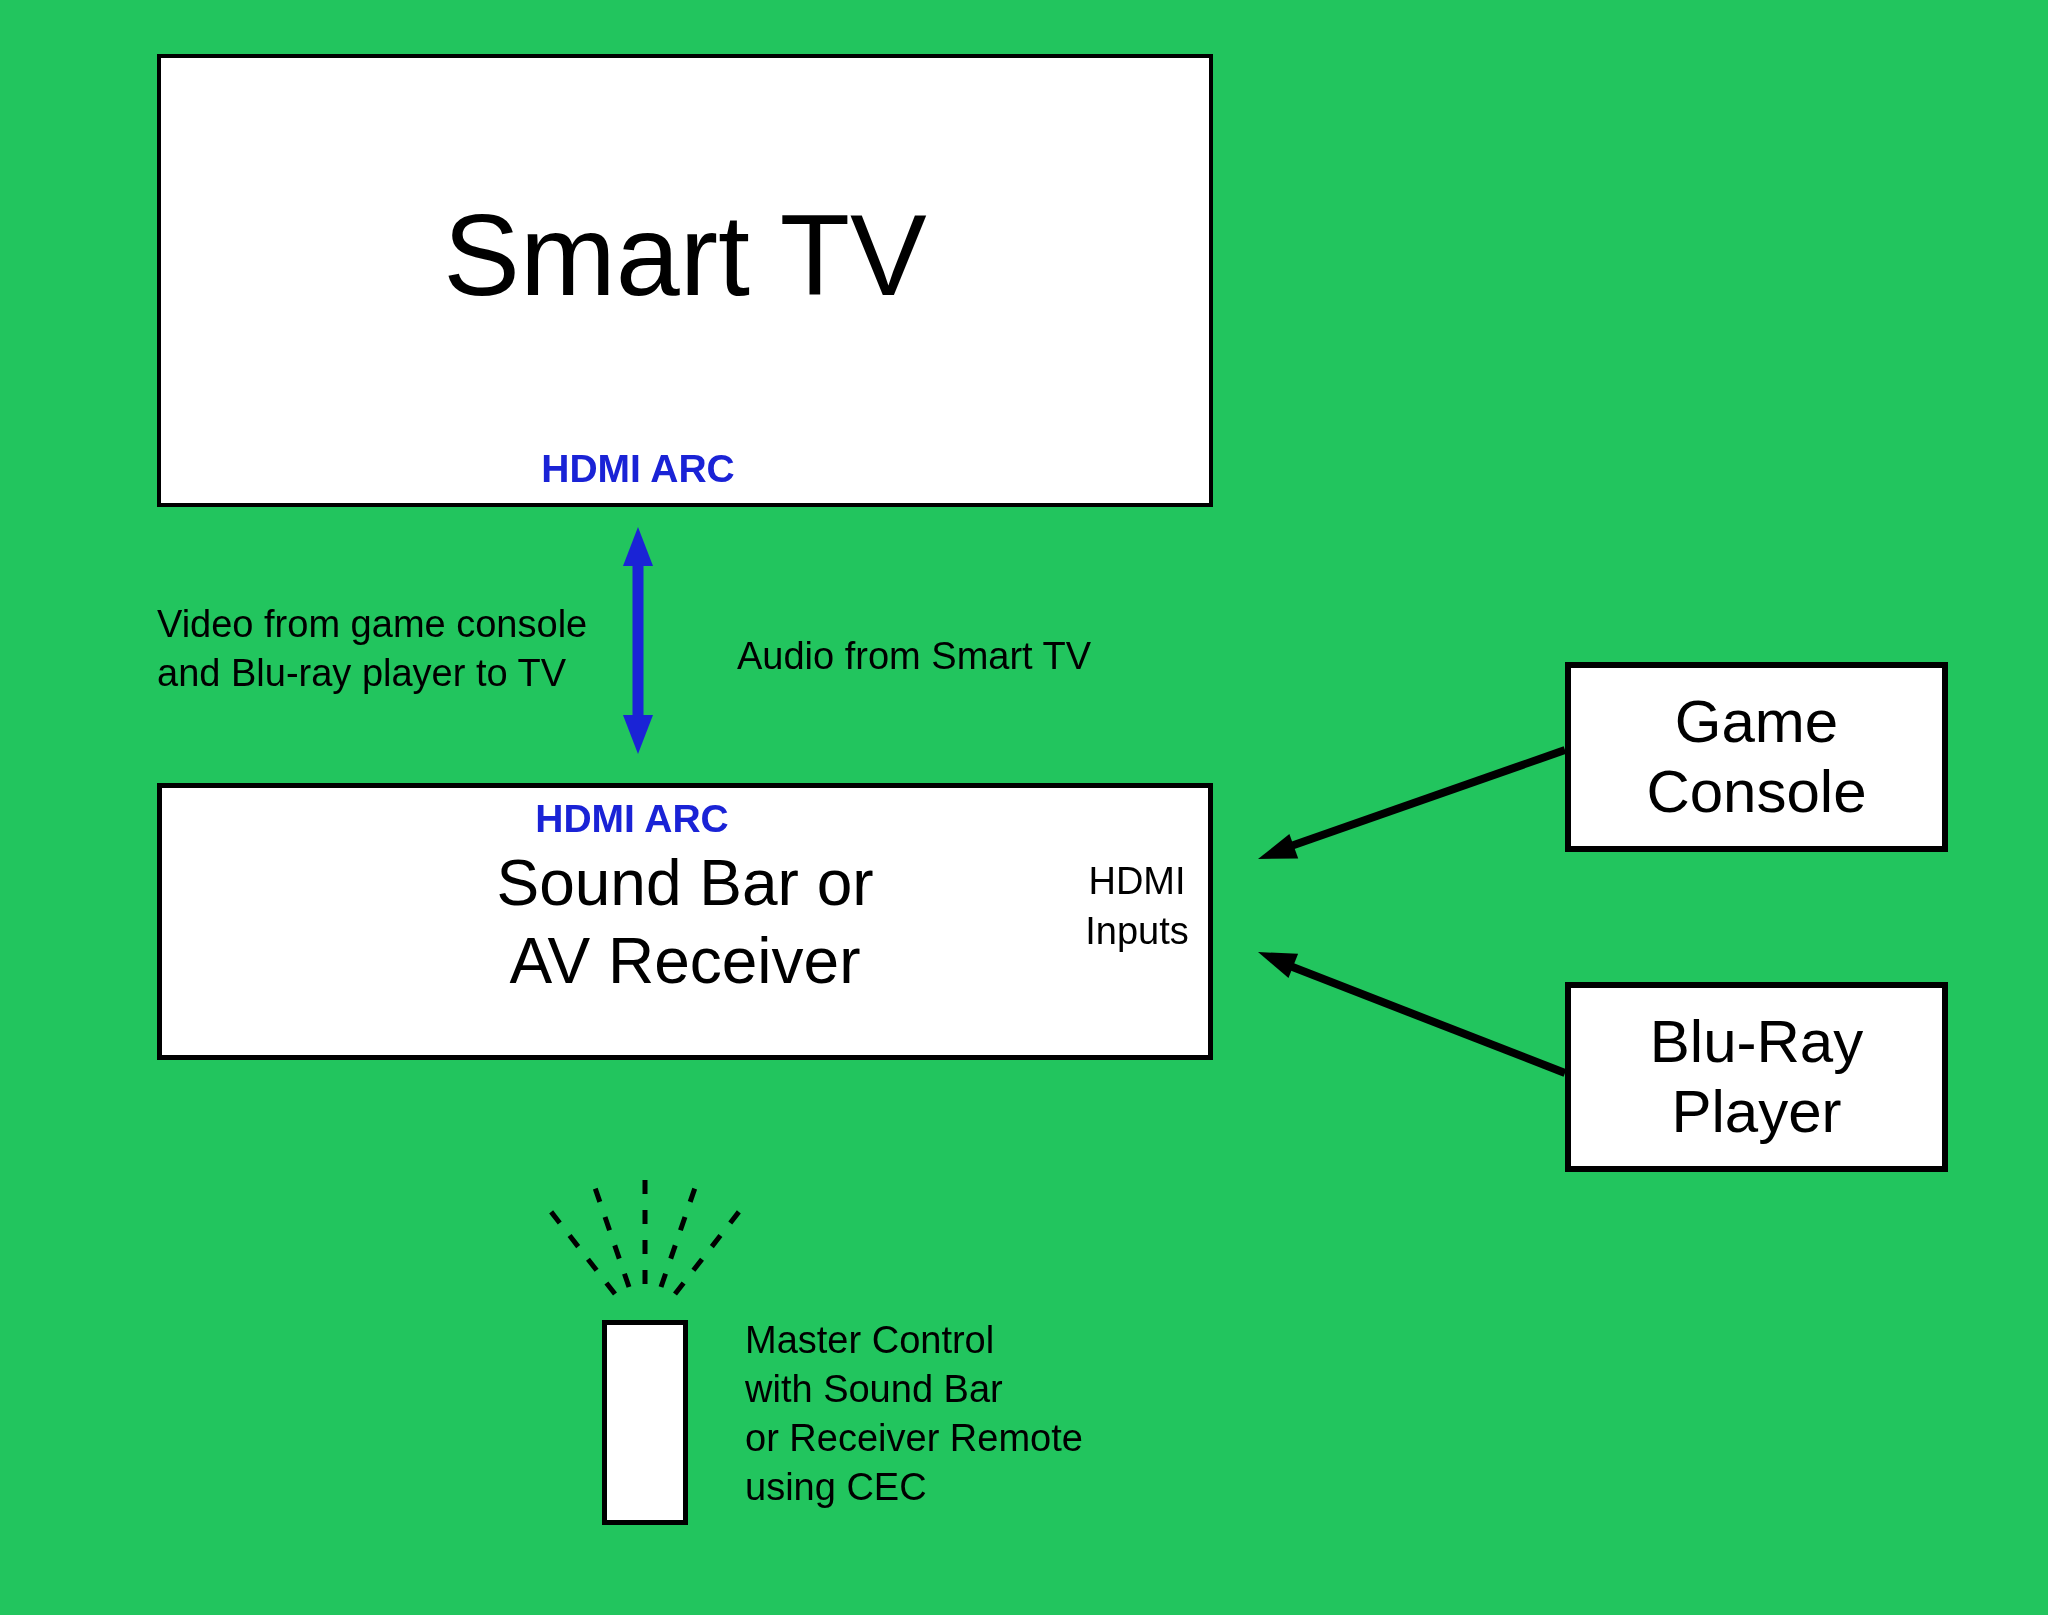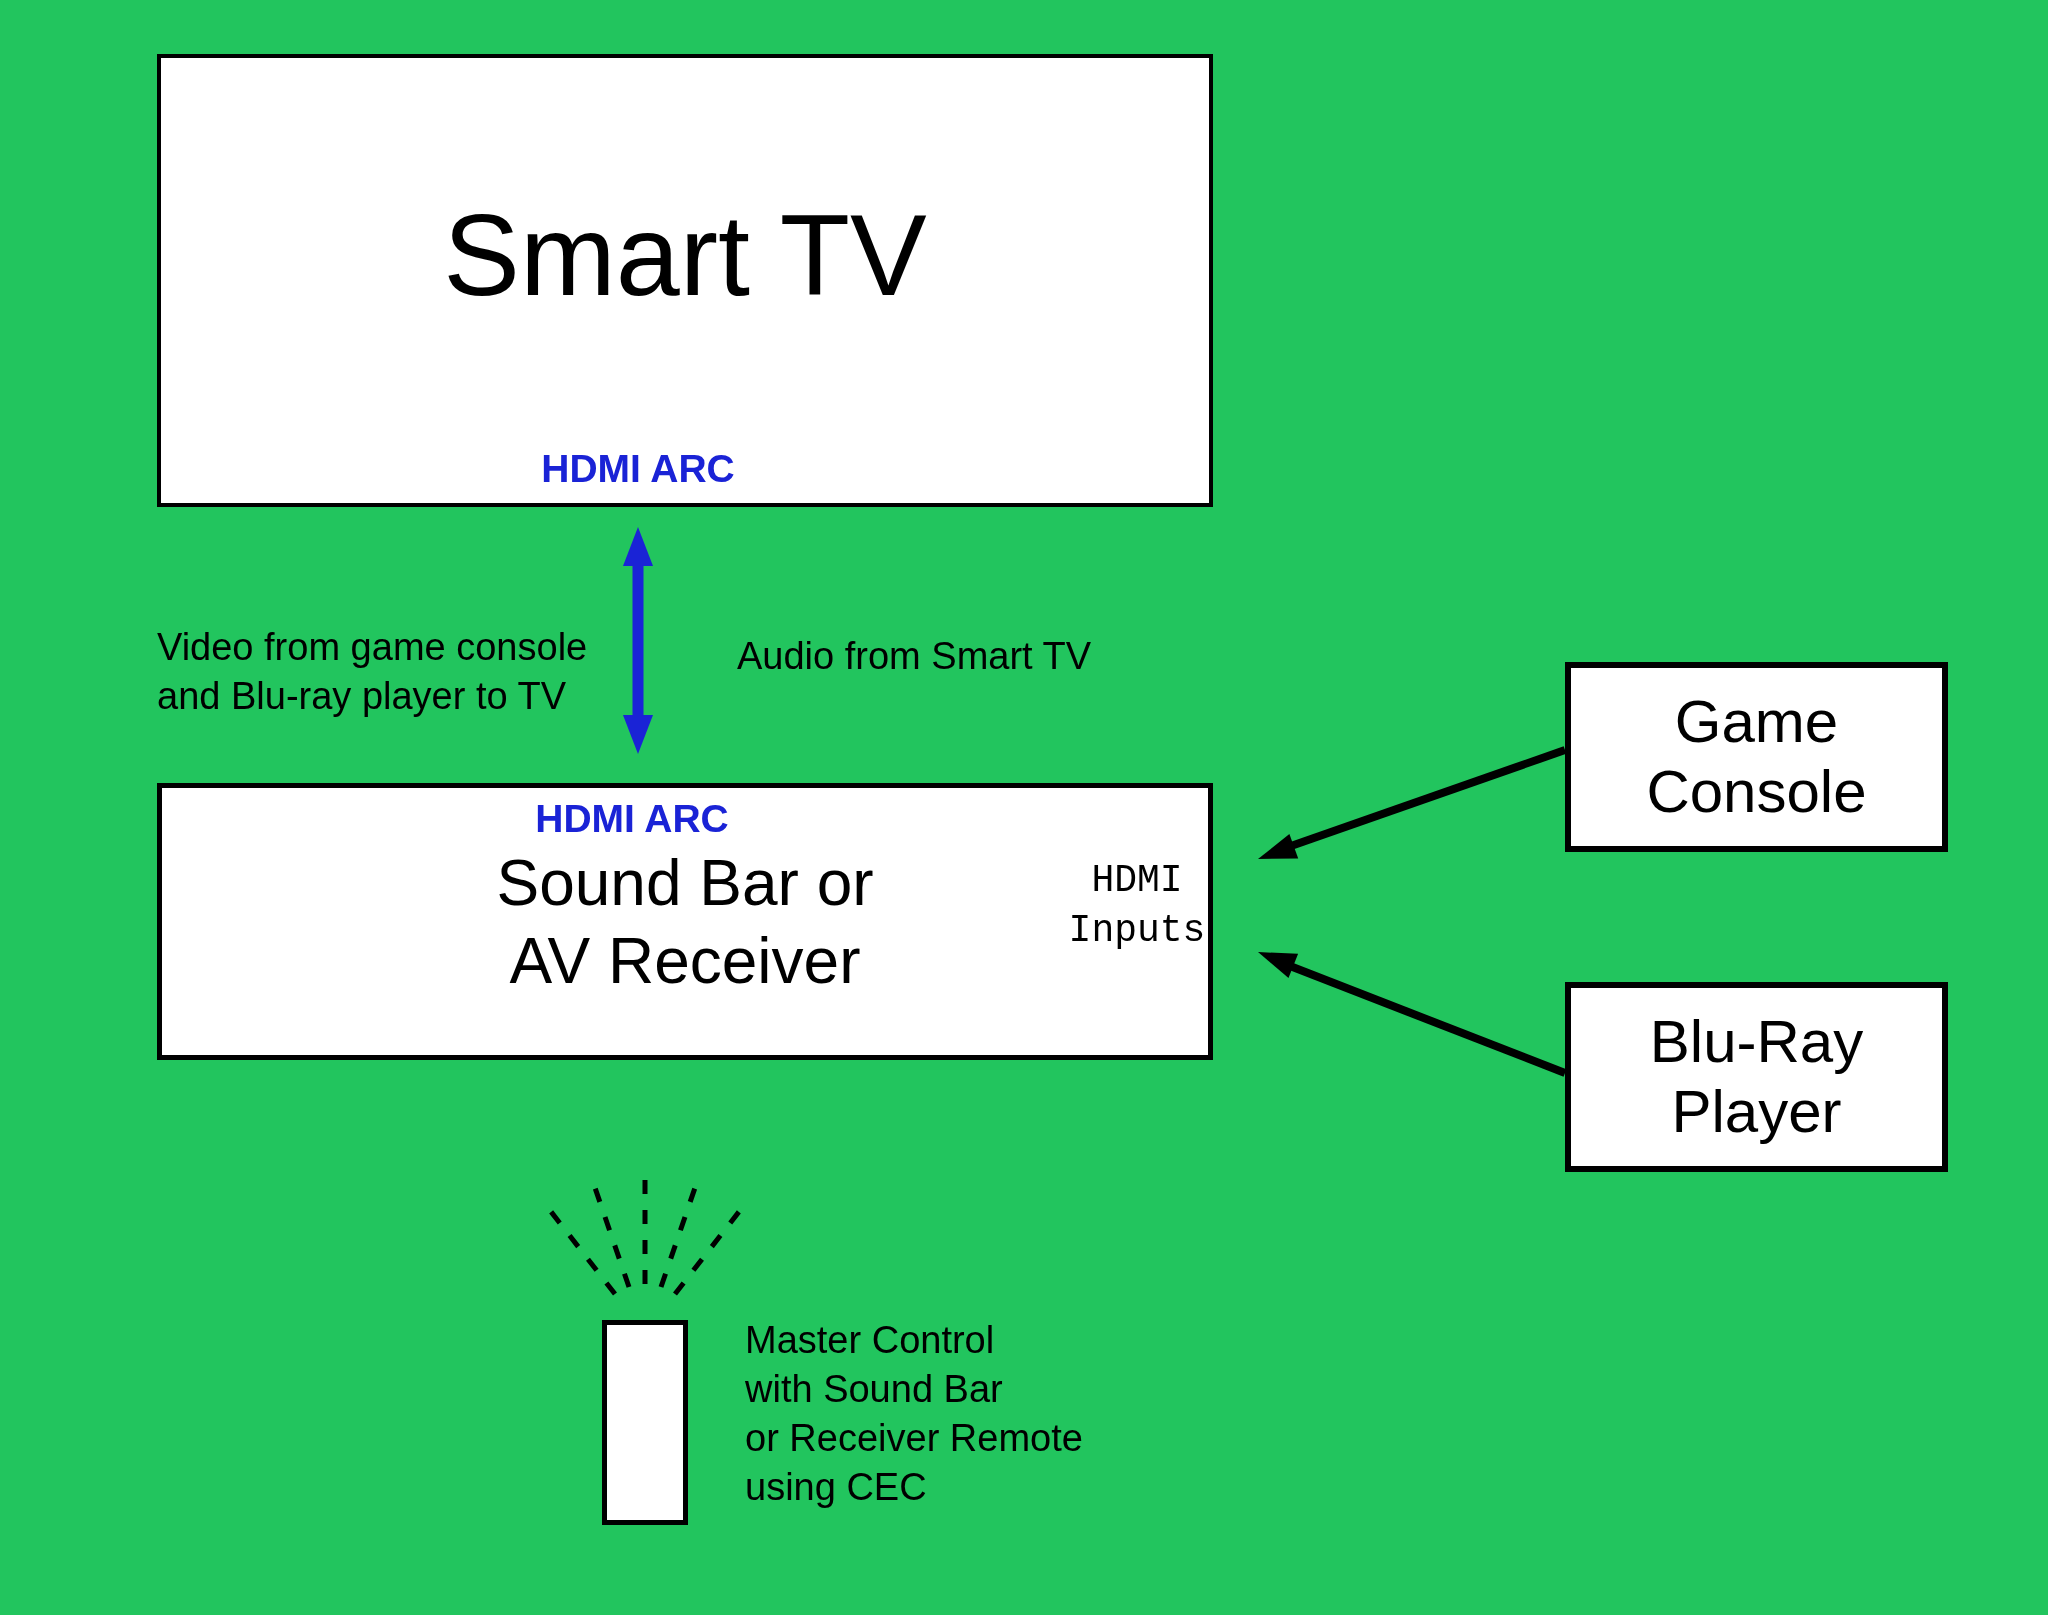--- a/index.html
+++ b/index.html
@@ -22,24 +22,24 @@
   #blu-ray{left:1565px;top:982px;width:383px;height:190px;border-width:6px;}
   .dev-line{font-size:60px;line-height:70px;}
   .port{
     position:absolute;font-size:39px;line-height:42px;white-space:nowrap;
     color:#1a23d6;font-weight:700;
   }
   #tv-port{left:477px;bottom:13px;transform:translateX(-50%);}
   #sb-port{left:470px;top:10px;transform:translateX(-50%);}
   .inputs-block{
     position:absolute;left:895px;top:68px;width:160px;
-    font-size:38px;line-height:50px;text-align:center;font-family:Liberation Mono, monospace;
+    font-size:38px;line-height:50px;text-align:center;
   }
   .note{position:absolute;font-size:38px;line-height:49px;white-space:nowrap;}
-  #video-note{left:157px;top:600px;margin-top:23px;}
+  #video-note{left:157px;top:600px;}
   #audio-note{left:737px;top:632px;text-align:right;}
   #remote-note{left:745px;top:1316px;}
   .remote{
     position:absolute;left:602px;top:1320px;width:86px;height:205px;
     border:5px solid #000;background:#ffffff;box-sizing:border-box;
   }
 </style>
 </head>
 <body>
 

